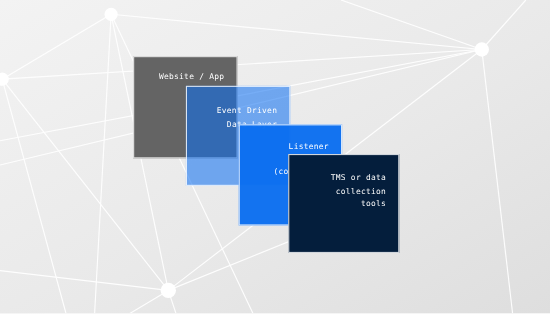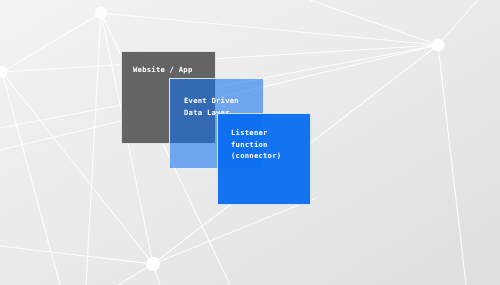--- a/index.html
+++ b/index.html
@@ -28,25 +28,26 @@
     width: 500px;
     height: 285px;
   }
 
   .box {
     position: absolute;
     box-sizing: border-box;
     border: 1px solid rgba(255,255,255,0.82);
     color: #ffffff;
     font-size: 7.2px;
-    font-weight: bold;
+    font-weight: normal;
     line-height: 1.62;
     letter-spacing: 0.25px;
     white-space: pre-line;
     padding: 12px 11px 0 11px;
+    text-align: right;
   }
 
   
   #box-website {
     left: 121px;
     top: 51px;
     width: 95px;
     height: 93px;
     background: #646464;
     z-index: 1;
@@ -133,14 +134,17 @@
   </svg>
 
   <div class="box" id="box-website">Website / App</div>
 
   <div class="box" id="box-datalayer">Event Driven
 Data Layer</div>
 
   <div class="box" id="box-listener">Listener function
 (connector)</div>
 
+  <div class="box" id="box-tms">TMS or data
+collection
+tools</div>
 
 </div>
 
 </body></html>

